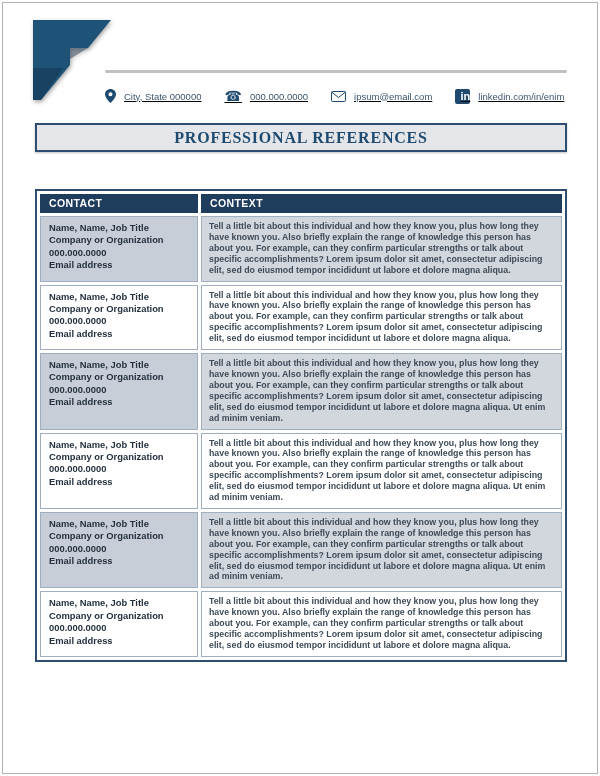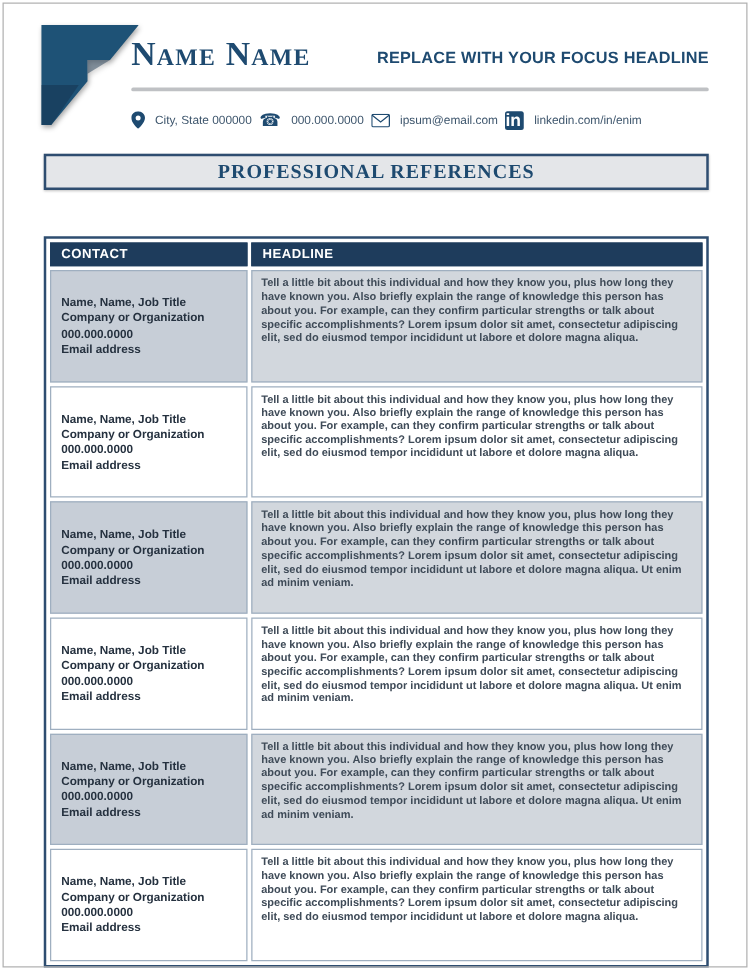--- a/index.html
+++ b/index.html
@@ -25,27 +25,27 @@
   .name-row{position:absolute; left:105px; right:33px; top:28px; display:flex; justify-content:space-between; align-items:flex-end;}
   .name{
     font-family:"Liberation Serif", serif; font-weight:bold; font-variant:small-caps;
     font-size:27px; line-height:30px; color:var(--accent-navy); letter-spacing:1px;
   }
   .headline{
     font-size:13px; font-weight:bold; color:var(--accent-navy);
     letter-spacing:0.2px; padding-bottom:5px; white-space:nowrap;
   }
   .divider{position:absolute; left:105px; right:33px; top:70px; height:3px; background:var(--divider-gray); border-radius:2px;}
-  .contact-row{position:absolute; left:105px; top:87px; height:18px; display:flex; align-items:center; gap:6px;}
+  .contact-row{position:absolute; left:105px; top:87px; height:18px; display:flex; align-items:center; gap:23px;text-decoration:underline;}
   .ci{display:flex; align-items:center; gap:8px; color:var(--contact-info-text); font-size:9.5px;}
   .ci .icon{color:var(--accent-navy); flex:0 0 auto; display:block;}
   .glyph{font-size:14px; line-height:14px; color:var(--accent-navy);}
   .li-badge{
     width:15px; height:15px; background:var(--accent-navy); border-radius:2px;
-    color:#fff; font-weight:bold; font-size:14px; line-height:15px; text-align:left; display:inline-block;
+    color:#fff; font-weight:bold; font-size:11px; line-height:15px; text-align:right; display:inline-block;
   }
 
   
   .banner{
     margin:0 33px 0 35px; height:29px; background:var(--banner-bg);
     border:2px solid var(--table-border); box-shadow:0 1px 2px rgba(0,0,0,0.25);
     display:flex; align-items:center; justify-content:center;
   }
   .banner span{
     font-family:"Liberation Serif", serif; font-weight:bold; font-size:16px;
@@ -60,44 +60,40 @@
   }
   th{
     background:var(--navy); border:1px solid var(--navy); color:#fff;
     font-size:10.5px; font-weight:bold; text-align:left; letter-spacing:0.4px;
     padding:2px 8px 3px;
     margin-left:40px;
   }
   th.th-contact{width:158px;}
   td{vertical-align:top; border:1px solid var(--cell-border); background:#fff;}
   td.contact-cell{
-    width:158px; padding:19px 8px; font-weight:bold; font-size:9.4px;
+    width:158px; padding:5px 8px; font-weight:bold; font-size:9.4px;
     line-height:12.4px; color:var(--text-dark);
   }
   td.context-cell{
     padding:4px 7px 5px; font-size:8.8px; line-height:10.9px; color:var(--context-text);font-weight:bold;
   }
   tr.shaded td.contact-cell{background:var(--row-contact-bg);}
   tr.shaded td.context-cell{background:var(--row-context-bg);}
 </style>
 </head>
 <body>
 
 <div class="frame"></div>
 
 <div class="header">
   <svg class="flag" width="78" height="82" viewBox="0 0 78 82" aria-hidden="true">
     <polygon class="flag-main" points="0,0 78,0 55,28 37,28 37,45 8,80 0,80"></polygon>
     <polygon class="flag-dark" opacity="0.5" points="0,48 30,48 8,80 0,80"></polygon>
     <polygon class="flag-dark" opacity="0.45" points="37,28 55,28 37,39"></polygon>
   </svg>
-  <div class="name-row">
-    <h1 class="name">Name Name</h1>
-    <div class="headline">REPLACE WITH YOUR FOCUS HEADLINE</div>
-  </div>
   <div class="divider"></div>
   <div class="contact-row">
     <div class="ci">
       <svg class="icon" width="11" height="14" viewBox="0 0 11 14" aria-hidden="true">
         <path fill="currentColor" fill-rule="evenodd" d="M5.5,0 C2.5,0 0,2.4 0,5.3 C0,9.2 5.5,14 5.5,14 C5.5,14 11,9.2 11,5.3 C11,2.4 8.5,0 5.5,0 Z M5.5,7.3 A2,2 0 1,1 5.5,3.3 A2,2 0 1,1 5.5,7.3 Z"></path>
       </svg>
       <span>City, State 000000</span>
     </div>
     <div class="ci">
       <span class="glyph">☎</span>
@@ -118,21 +114,21 @@
 </div>
 
 <div class="banner">
   <span>PROFESSIONAL REFERENCES</span>
 </div>
 
 <table class="refs">
   <thead>
     <tr>
       <th class="th-contact">CONTACT</th>
-      <th class="th-context">HEADLINE</th>
+      <th class="th-context">CONTEXT</th>
     </tr>
   </thead>
   <tbody>
       <tr class="shaded">
         <td class="contact-cell">
           <div>Name, Name, Job Title</div>
           <div>Company or Organization</div>
           <div>000.000.0000</div>
           <div>Email address</div>
         </td>

